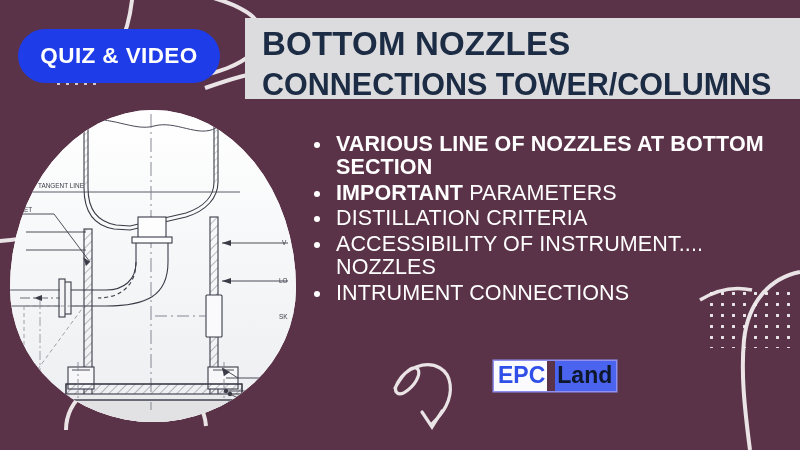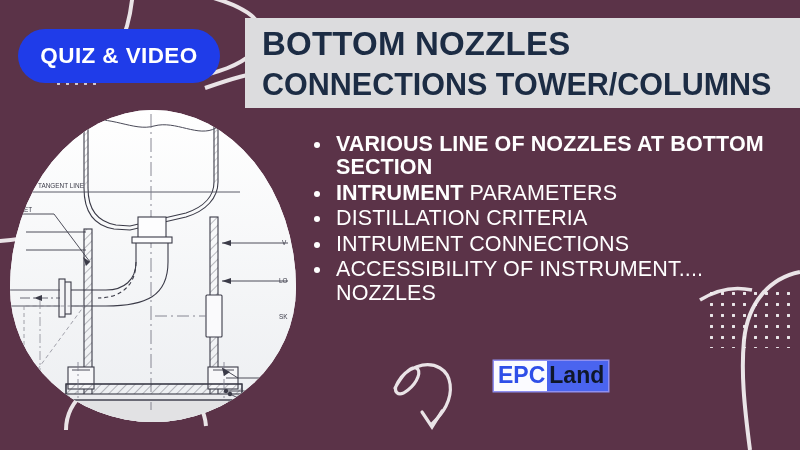--- a/index.html
+++ b/index.html
@@ -42,21 +42,21 @@
     display:flex;align-items:center;justify-content:center;
     box-sizing:border-box;
   }
   #quiz-pill span{
     color:#ffffff;font-size:22.5px;font-weight:bold;
     letter-spacing:.4px;white-space:nowrap;
   }
 
   
   #title-band{
-    position:absolute;left:245px;top:18px;width:555px;height:90px;
+    position:absolute;left:245px;top:18px;width:555px;height:81px;
     background:#dcdcde;
     box-sizing:border-box;
     padding:9px 0 0 17px;
   }
   #title-band .line{
     color:#1c2c44;font-weight:bold;line-height:1.03;
     white-space:nowrap;
   }
   #title-line-1{font-size:33px;letter-spacing:.2px;}
   #title-line-2{font-size:30.5px;letter-spacing:0px;margin-top:8px;}
@@ -80,20 +80,21 @@
   #bullet-list li .strong{font-weight:bold;}
   #bullet-list li .plain{font-weight:normal;}
 
   
   #logo{
     position:absolute;left:494px;top:361px;
     display:flex;align-items:stretch;
     font-size:23px;font-weight:bold;
     line-height:1;
     box-shadow:0 0 0 1.5px #8f8ff0;
+    gap:8px;
   }
   #logo .epc{
     background:#fbfbff;color:#2f4fe8;
     padding:3px 2px 4px 4px;letter-spacing:0px;
   }
   #logo .land{
     background:#4a64ef;color:#0f172a;
     padding:3px 4px 4px 2px;letter-spacing:0px;
   }
 </style>
@@ -264,30 +265,30 @@
   <div id="title-band">
     <div class="line" id="title-line-1">BOTTOM NOZZLES</div>
     <div class="line" id="title-line-2">CONNECTIONS TOWER/COLUMNS</div>
   </div>
 
   <ul id="bullet-list">
     <li>
       <span class="strong">VARIOUS LINE OF NOZZLES AT BOTTOM SECTION</span><span class="plain"></span>
     </li>
     <li>
-      <span class="strong">INTRUMENT</span><span class="plain"> PARAMETERS</span>
+      <span class="strong">IMPORTANT</span><span class="plain"> PARAMETERS</span>
     </li>
     <li>
       <span class="strong"></span><span class="plain">DISTILLATION CRITERIA</span>
     </li>
     <li>
+      <span class="strong"></span><span class="plain">ACCESSIBILITY OF INSTRUMENT.... NOZZLES</span>
+    </li>
+    <li>
       <span class="strong"></span><span class="plain">INTRUMENT CONNECTIONS</span>
-    </li>
-    <li>
-      <span class="strong"></span><span class="plain">ACCESSIBILITY OF INSTRUMENT.... NOZZLES</span>
     </li>
   </ul>
 
   <div id="logo">
     <span class="epc">EPC</span>
     <span class="land">Land</span>
   </div>
 
 </div>
 

